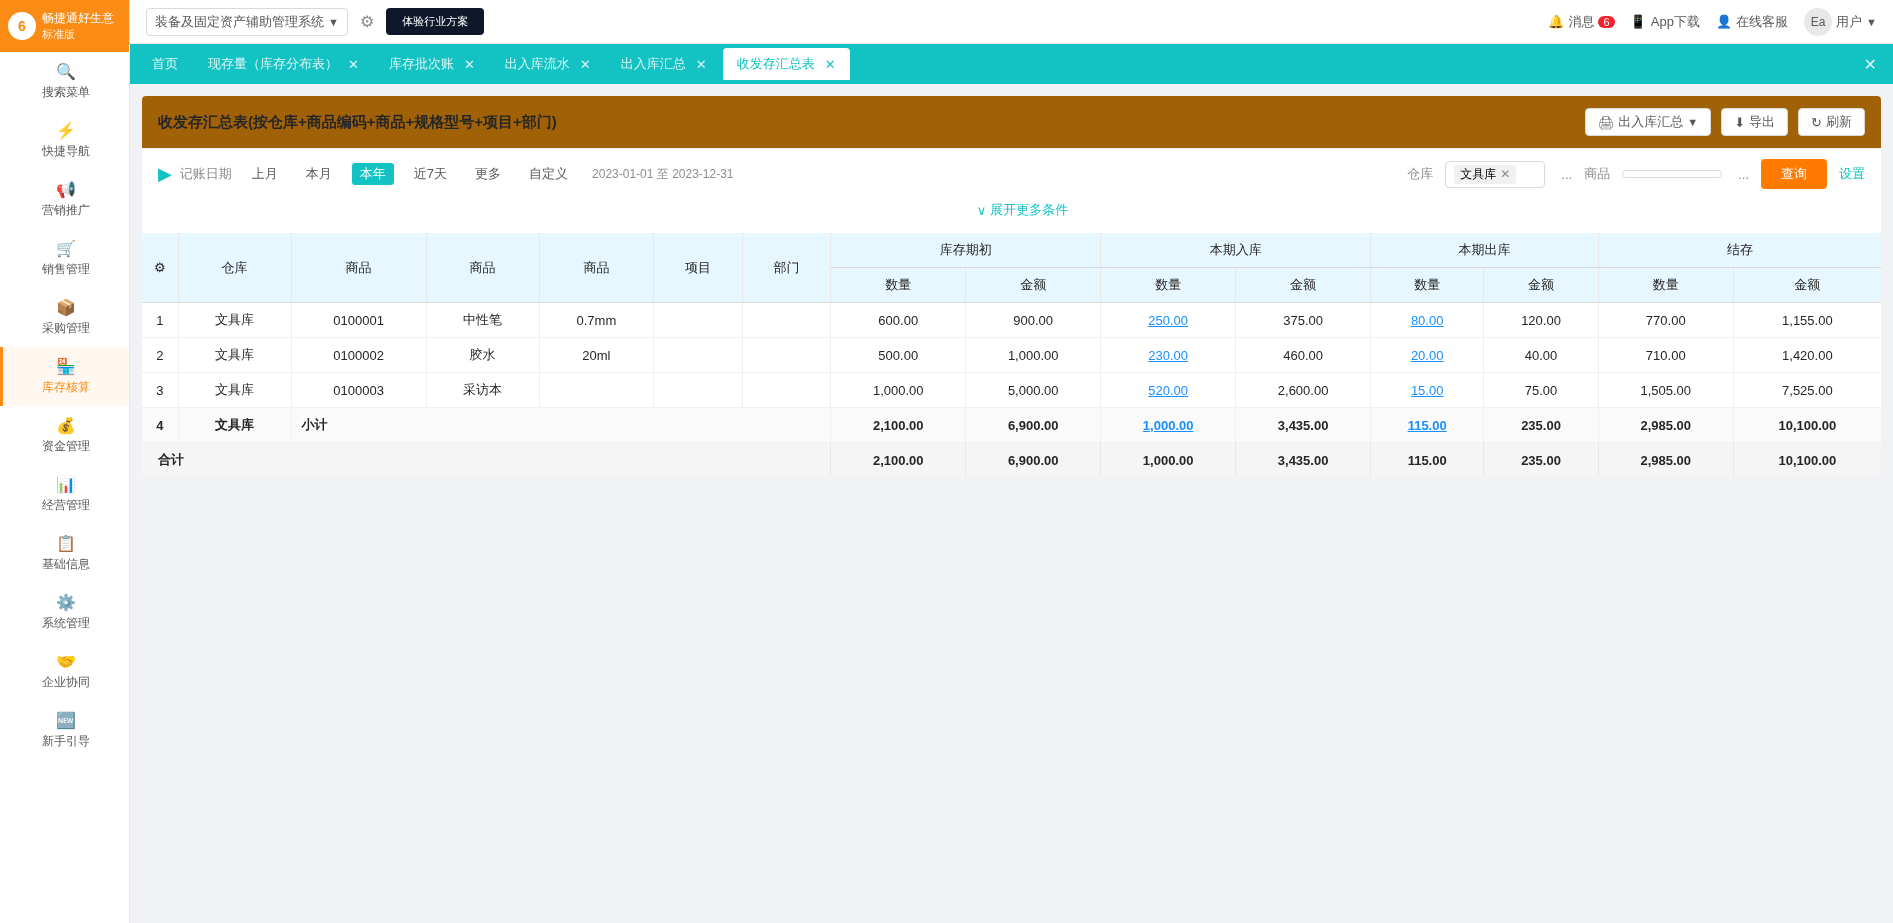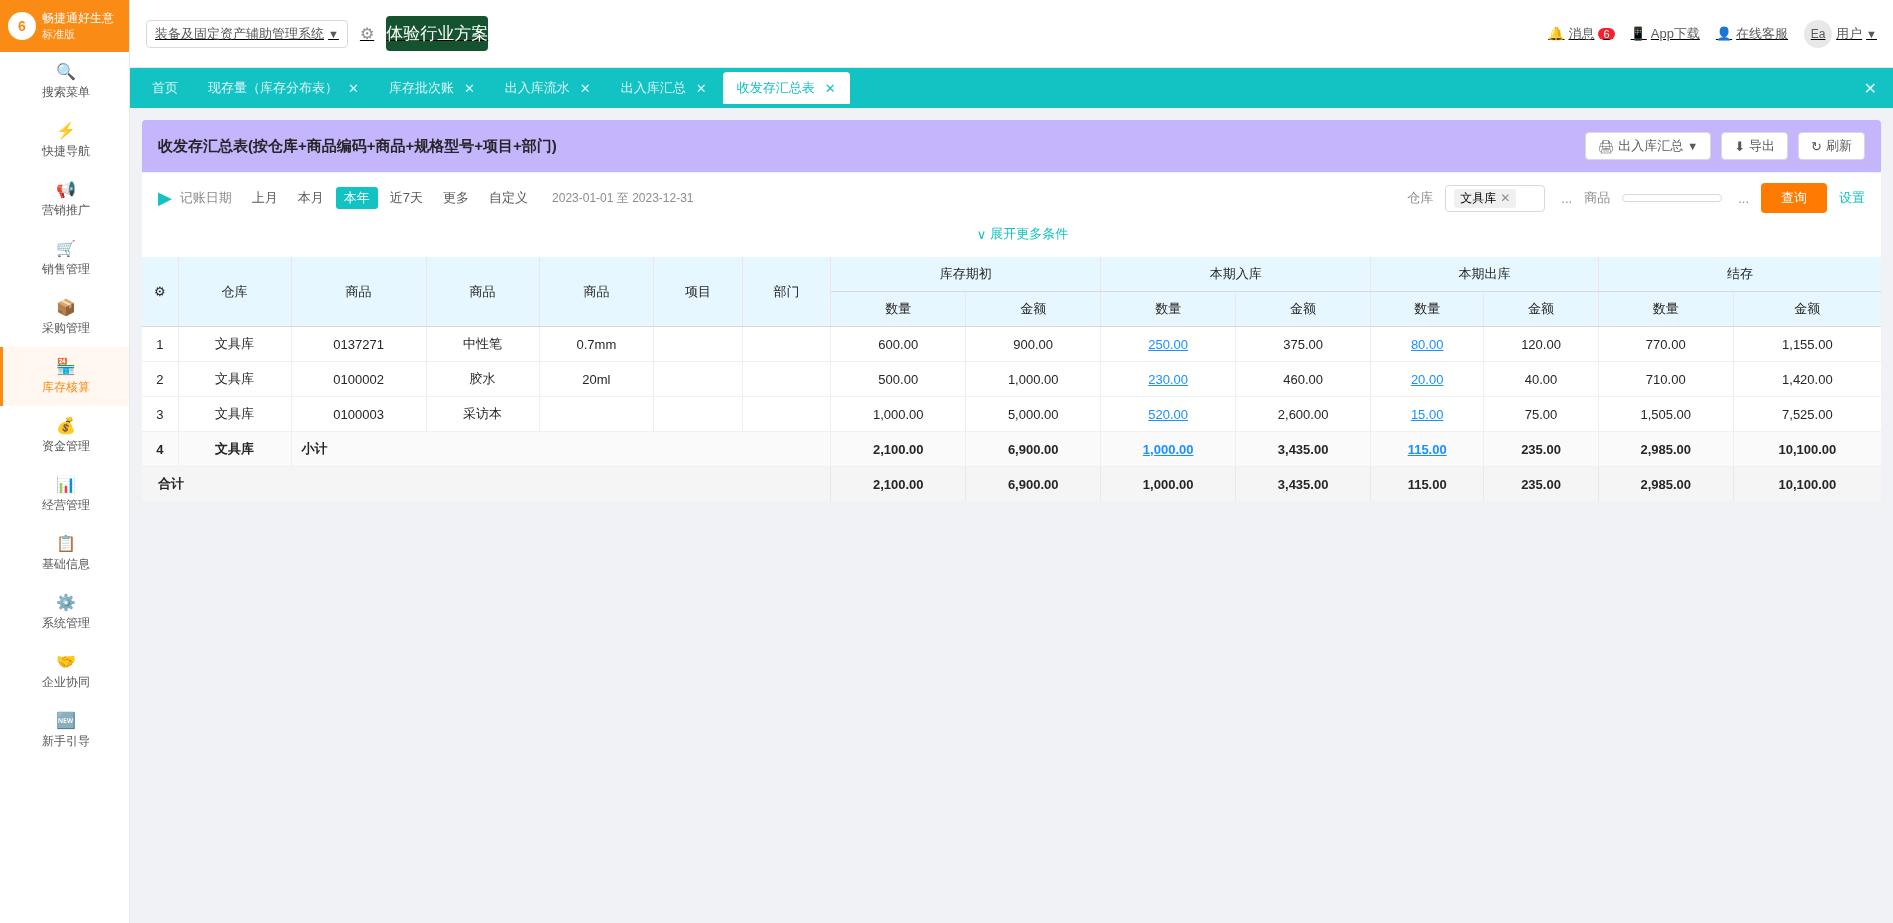--- a/index.html
+++ b/index.html
@@ -12,47 +12,47 @@
     .sidebar-logo-text { color: #fff; font-size: 12px; line-height: 1.3; }
     .sidebar-nav { flex: 1; overflow-y: auto; }
     .sidebar-item { display: flex; flex-direction: column; align-items: center; padding: 10px 4px; cursor: pointer; color: #595959; font-size: 12px; gap: 3px; border-left: 3px solid transparent; }
     .sidebar-item.active { color: #fa8c16; background: #fff7f0; border-left: 3px solid #fa8c16; }
     .sidebar-item .icon { font-size: 16px; }
 
     
     .main { flex: 1; display: flex; flex-direction: column; overflow: hidden; }
 
     
-    .topbar { height: 68px; background: #fff; border-bottom: 1px solid #e8e8e8; display: flex; align-items: center; padding: 0 16px; gap: 12px; flex-shrink: 0; text-decoration: underline; }
+    .topbar { height: 44px; background: #fff; border-bottom: 1px solid #e8e8e8; display: flex; align-items: center; padding: 0 16px; gap: 12px; flex-shrink: 0; }
     .topbar-system-select { border: 1px solid #d9d9d9; border-radius: 4px; padding: 4px 8px; font-size: 13px; color: #595959; background: #fff; cursor: pointer; display: flex; align-items: center; gap: 4px; }
-    .topbar-btn { background: #14532d; color: #fff; border: none; border-radius: 4px; padding: 6px 0; font-size: 17px; cursor: pointer; }
+    .topbar-btn { background: #0f172a; color: #fff; border: none; border-radius: 4px; padding: 6px 16px; font-size: 11px; cursor: pointer; }
     .topbar-actions { display: flex; align-items: center; gap: 16px; color: #595959; font-size: 13px; }
     .topbar-action-item { display: flex; align-items: center; gap: 4px; cursor: pointer; }
     .badge { background: #f5222d; color: #fff; border-radius: 10px; padding: 0 5px; font-size: 11px; min-width: 16px; text-align: center; }
     .user-avatar { width: 28px; height: 28px; background: #e8e8e8; border-radius: 50%; display: flex; align-items: center; justify-content: center; font-size: 12px; color: #595959; }
 
     
     .tabs-bar { background: #13c2c2; display: flex; align-items: center; height: 40px; flex-shrink: 0; padding: 0 8px; gap: 2px; }
     .tab { display: flex; align-items: center; padding: 0 14px; height: 32px; border-radius: 4px 4px 0 0; font-size: 13px; color: rgba(255,255,255,0.85); cursor: pointer; gap: 6px; white-space: nowrap; }
     .tab.active { background: #fff; color: #13c2c2; font-weight: 500; }
     .close-x { margin-left: 4px; cursor: pointer; color: inherit; }
 
     
     .content { flex: 1; overflow: auto; background: #f0f2f5; padding: 12px; }
 
     
-    .page-card { background: #c4b5fd; border-radius: 4px; padding: 0; }
+    .page-card { background: #a16207; border-radius: 4px; padding: 0; }
 
     
     .page-header { padding: 12px 16px; border-bottom: 1px solid #f0f0f0; display: flex; align-items: center; justify-content: space-between; }
     .page-title { font-size: 15px; font-weight: 600; color: #262626; }
     .page-header-actions { display: flex; align-items: center; gap: 10px; }
     .header-btn { display: flex; align-items: center; gap: 4px; padding: 4px 12px; border: 1px solid #d9d9d9; border-radius: 4px; background: #fff; cursor: pointer; font-size: 13px; color: #595959; }
     .filter-label { color: #8c8c8c; font-size: 13px; white-space: nowrap; }
-    .date-btns { display: flex; gap: 4px; }
+    .date-btns { display: flex; gap: 12px; }
     .date-btn { padding: 2px 8px; border: none; background: none; cursor: pointer; font-size: 13px; color: #595959; border-radius: 3px; }
     .date-btn.active { background: #13c2c2; color: #fff; border-radius: 3px; }
     .date-range { color: #8c8c8c; font-size: 12px; margin-left: 4px; }
     .filter-tag { background: #f0f0f0; border-radius: 3px; padding: 1px 6px; font-size: 12px; display: flex; align-items: center; gap: 4px; }
     .filter-tag-close { cursor: pointer; color: #8c8c8c; }
     .filter-more { color: #8c8c8c; cursor: pointer; font-size: 13px; margin-left: 4px; }
     .expand-btn { display: flex; align-items: center; gap: 4px; color: #13c2c2; cursor: pointer; font-size: 13px; padding: 4px 12px; }
 
     
     .table-container { overflow: auto; }
@@ -303,21 +303,21 @@
               <th>数量</th>
               <th>金额</th>
               <th>数量</th>
               <th>金额</th>
             </tr>
           </thead>
           <tbody id="table-body">
           <tr>
       <td>1</td>
       <td>文具库</td>
-      <td>0137271</td>
+      <td>0100001</td>
       <td>中性笔</td>
       <td>0.7mm</td>
       <td></td>
       <td></td>
       <td>600.00</td>
       <td>900.00</td>
       <td><span class="num-link">250.00</span></td>
       <td>375.00</td>
       <td><span class="num-link">80.00</span></td>
       <td>120.00</td>

